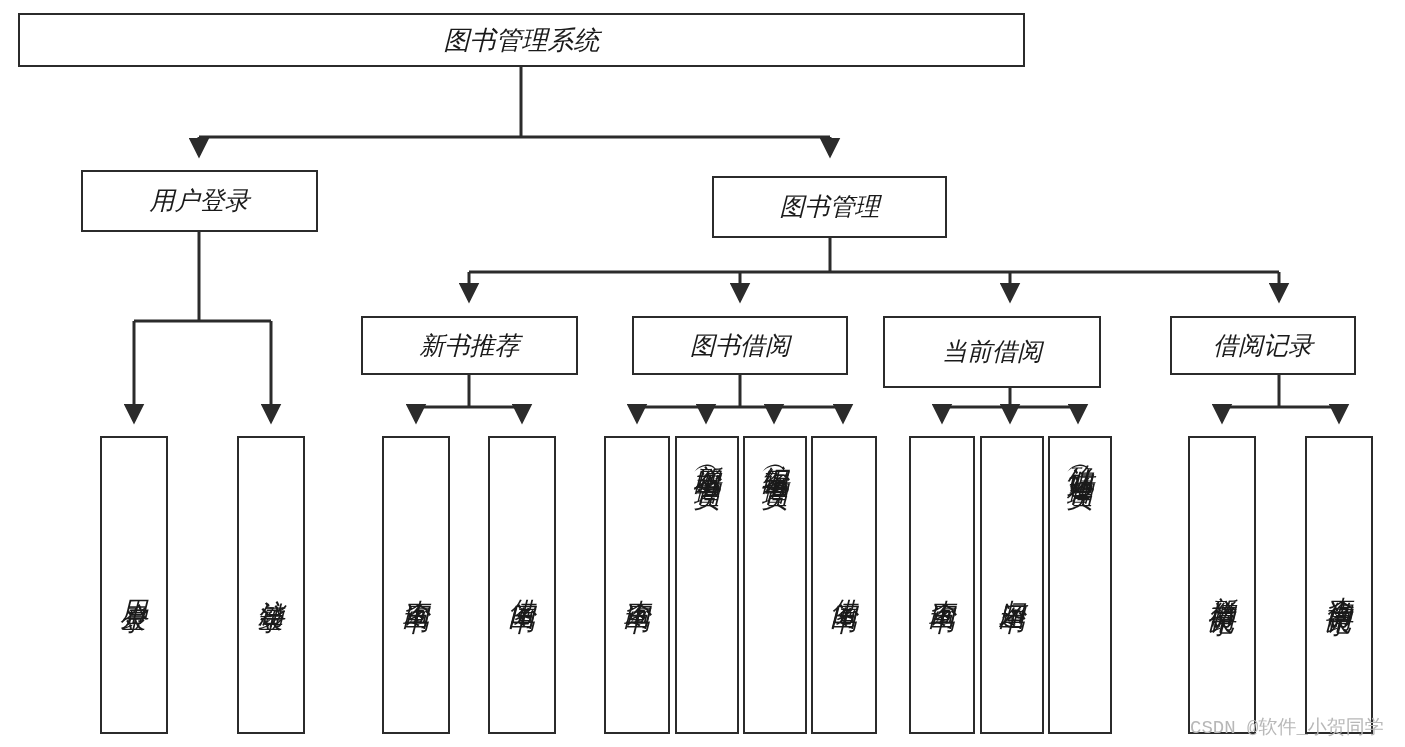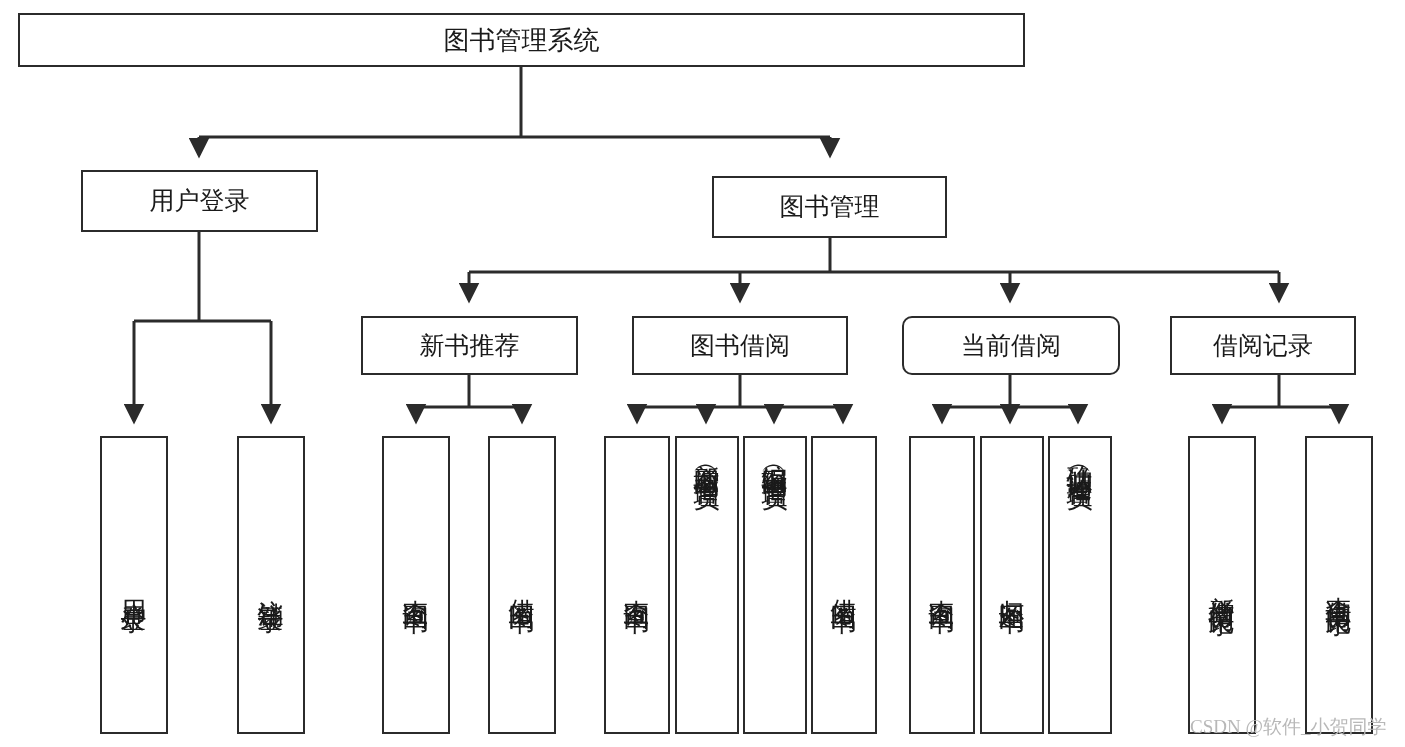--- a/index.html
+++ b/index.html
@@ -28,20 +28,21 @@
   }
   .node {
     position: absolute;
     box-sizing: border-box;
     background: #ffffff;
     border: 2.5px solid #2b2b2b;
     display: flex;
     align-items: center;
     justify-content: center;
     z-index: 2;
+    font-style: italic;
   }
   .node .label {
     color: #1a1a1a;
     text-align: center;
     line-height: 1.18;
     white-space: pre;
   }
   
   .node.horiz .label {
     font-size: 25px;
@@ -69,21 +70,21 @@
     padding-top: 0;
   }
   .watermark {
     position: absolute;
     left: 1190px;
     top: 714px;
     font-size: 19px;
     color: #b8b8b8;
     white-space: nowrap;
     z-index: 5;
-    font-family: Liberation Serif, serif;
+    font-family: Liberation Mono, monospace;
   }
 </style>
 </head>
 <body>
 
 <div id="canvas">
 
   <svg id="edges" viewBox="0 0 1405 747" xmlns="http://www.w3.org/2000/svg">
     <defs>
       <marker id="arrow" viewBox="0 0 12 12" refX="10" refY="6" markerWidth="7" markerHeight="7" orient="auto-start-reverse">
@@ -147,21 +148,21 @@
   </div>
 
   <div class="node horiz" style="left:361px; top:316px; width:217px; height:59px;">
     <span class="label">新书推荐</span>
   </div>
 
   <div class="node horiz" style="left:632px; top:316px; width:216px; height:59px;">
     <span class="label">图书借阅</span>
   </div>
 
-  <div class="node horiz" style="left:902px; top:316px; width:218px; height:59px;border-radius:10px;">
+  <div class="node horiz" style="left:883px; top:316px; width:218px; height:72px;">
     <span class="label">当前借阅</span>
   </div>
 
   <div class="node horiz" style="left:1170px; top:316px; width:186px; height:59px;">
     <span class="label">借阅记录</span>
   </div>
 
   <div class="node vert mid" style="left:100px; top:436px; width:68px; height:298px;">
     <span class="label">用户登录</span>
   </div>

